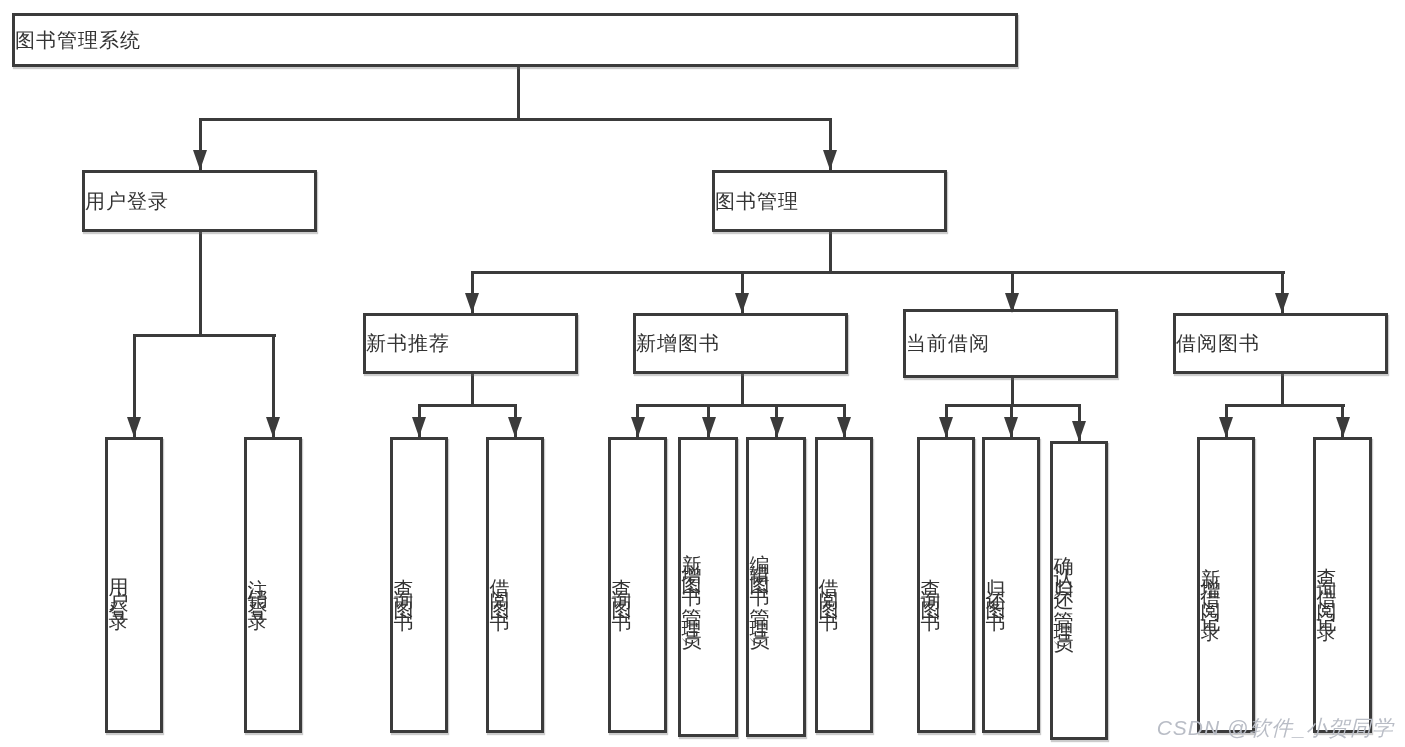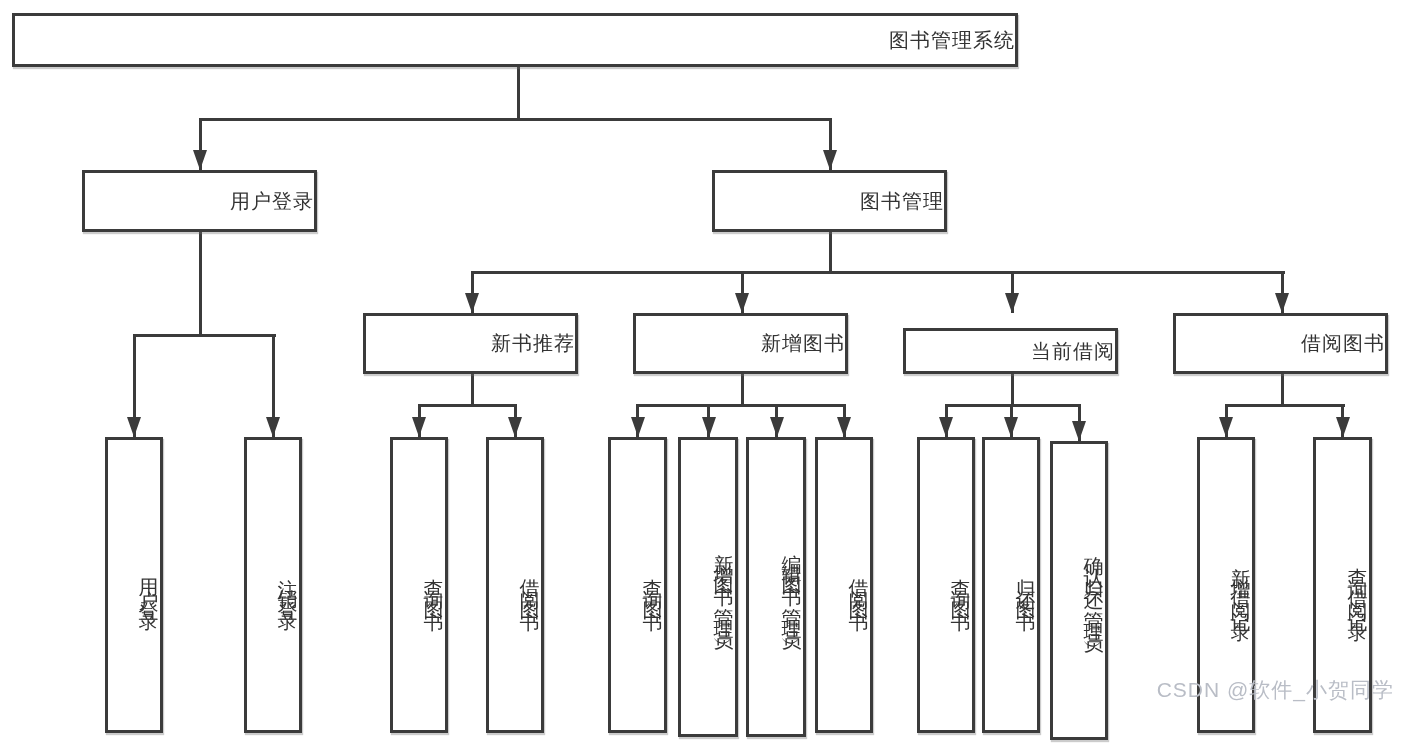--- a/index.html
+++ b/index.html
@@ -10,32 +10,32 @@
     font-family:"Liberation Sans", sans-serif; overflow:hidden;
   }
   .vline, .hline { position:absolute; background:var(--line); }
   .arrow {
     position:absolute; width:0; height:0;
     border-left:7px solid transparent; border-right:7px solid transparent;
     border-top:20px solid var(--line); z-index:2;
   }
   .box {
     position:absolute; background:#fff; border:3px solid var(--line);
-    display:flex; align-items:center; justify-content:flex-end;
+    display:flex; align-items:center; justify-content:flex-start;
     box-shadow:1px 2px 1px rgba(110,110,110,0.35); z-index:1;
   }
   .hlabel { font-size:20px; color:var(--text); letter-spacing:1px; white-space:nowrap; }
   .vtext {
     writing-mode:vertical-rl; text-orientation:mixed;
     font-size:20px; letter-spacing:11px; line-height:1.1;
     color:var(--text); white-space:nowrap;
   }
   .watermark {
-    position:absolute; top:676px; right:11px; font-size:21px;
-    color:var(--watermark); letter-spacing:1px; z-index:6; white-space:nowrap;
+    position:absolute; top:714px; right:11px; font-size:21px;
+    color:var(--watermark); letter-spacing:1px; z-index:6; white-space:nowrap;font-style:italic;
   }
 </style>
 </head>
 <body>
 
 <div class="canvas">
 
   <div class="vline" style="left:516.5px;top:67px;width:3px;height:52px"></div>
   <div class="hline" style="left:198.5px;top:117.5px;width:633px;height:3px"></div>
   <div class="vline" style="left:198.5px;top:119px;width:3px;height:51px"></div>
@@ -105,21 +105,21 @@
   <div class="box" style="left:363px;top:313px;width:215px;height:61px">
     <span class="hlabel">新书推荐</span>
   </div>
 
   <div class="box" style="left:712px;top:170px;width:235px;height:62px">
     <span class="hlabel">图书管理</span>
   </div>
   <div class="box" style="left:633px;top:313px;width:215px;height:61px">
     <span class="hlabel">新增图书</span>
   </div>
-  <div class="box" style="left:903px;top:328px;width:215px;height:46px">
+  <div class="box" style="left:903px;top:309px;width:215px;height:69px">
     <span class="hlabel">当前借阅</span>
   </div>
   <div class="box" style="left:1173px;top:313px;width:215px;height:61px">
     <span class="hlabel">借阅图书</span>
   </div>
 
   <div class="box" style="left:105px;top:437px;width:58px;height:296px">
     <span class="vtext">用户登录</span>
   </div>
   <div class="box" style="left:244px;top:437px;width:58px;height:296px">

